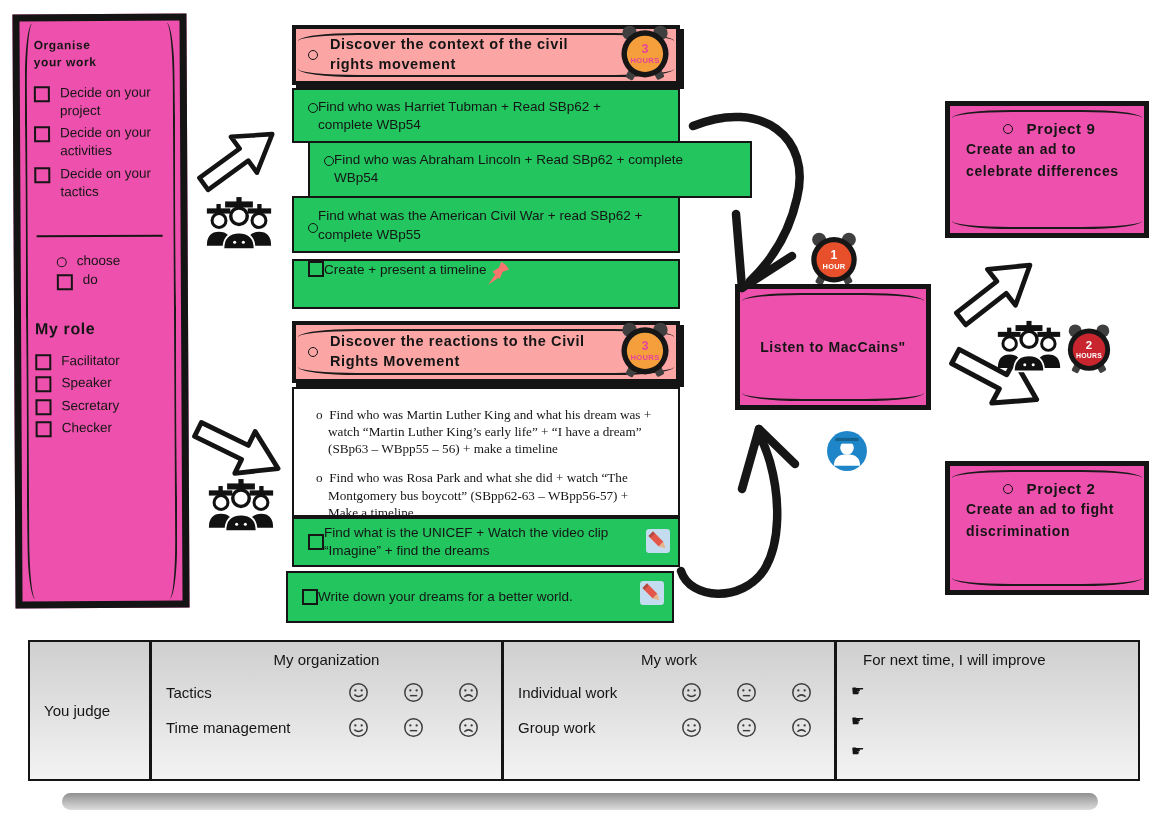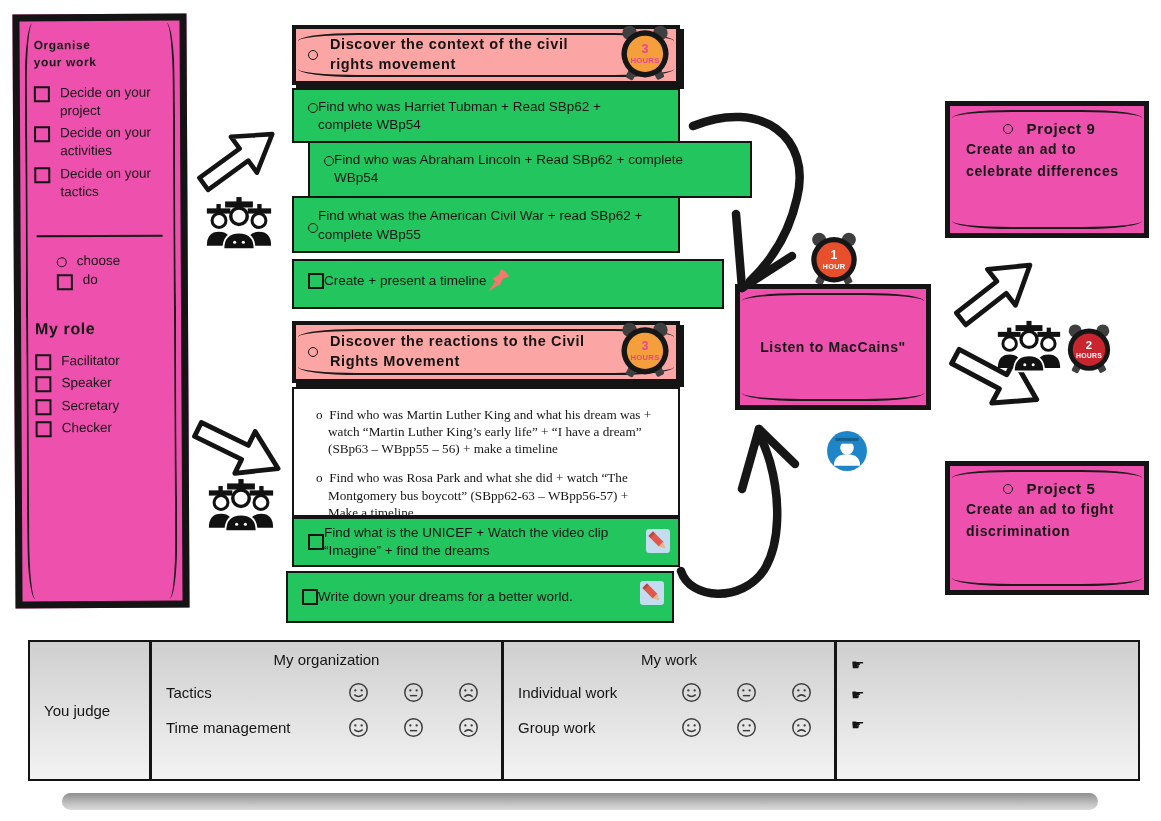--- a/index.html
+++ b/index.html
@@ -158,21 +158,21 @@
     <span>Find who was Harriet Tubman + Read SBp62 + complete WBp54</span>
   </div>
   <div class="abs task" style="left:292px;top:141px;width:444px;height:57px;margin-left:16px;">
     <span class="obul"></span>
     <span>Find who was Abraham Lincoln + Read SBp62 + complete WBp54</span>
   </div>
   <div class="abs task" style="left:292px;top:196px;width:388px;height:57px;align-items:center;">
     <span class="obul"></span>
     <span>Find what was the American Civil War + read SBp62 + complete WBp55</span>
   </div>
-  <div class="abs task" style="left:292px;top:259px;width:432px;height:50px;align-items:center;padding-top:0;">
+  <div class="abs task" style="left:292px;top:259px;width:388px;height:50px;align-items:flex-start;padding-top:0;">
     <span class="ckbox" style="margin-top:0;"></span>
     <span>Create + present a timeline</span>
     <svg width="26" height="26" viewBox="0 0 24 24">
       <g fill="#f8766d">
         <path d="M14 1 C17 2 20 5 21 8 L15.5 10 L12.5 16.5 L6 10 L12 6 Z"></path>
         <path d="M8.5 12.5 L2 22 L11.5 15.5 Z"></path>
       </g>
     </svg>
   </div>
 
@@ -249,21 +249,21 @@
     <div class="p-title comic">
       <span class="obul" style="margin-top:4px;"></span>
       <span>Project 9</span>
     </div>
     <div class="p-desc comic">Create an ad to celebrate differences</div>
   </div>
 
   <div id="project2" class="abs pink innerH project">
     <div class="p-title comic">
       <span class="obul" style="margin-top:4px;"></span>
-      <span>Project 5</span>
+      <span>Project 2</span>
     </div>
     <div class="p-desc comic">Create an ad to fight discrimination</div>
   </div>
 
   <svg class="abs clock clock--crimson" style="left:1063px;top:322px;" width="52" height="52" viewBox="0 0 64 64">
     <circle class="bell" cx="15" cy="11" r="8"></circle>
       <circle class="bell" cx="49" cy="11" r="8"></circle>
     <rect class="bell" x="12" y="52" width="9" height="10" rx="2" transform="rotate(28 16 57)"></rect>
     <rect class="bell" x="43" y="52" width="9" height="10" rx="2" transform="rotate(-28 47 57)"></rect>
     <circle class="ring" cx="32" cy="34" r="26"></circle>
@@ -452,20 +452,21 @@
               <circle cx="10" cy="10" r="8.3" fill="none" stroke="#3c3c3c" stroke-width="1.4"></circle>
               <circle cx="7" cy="8" r="1.1" fill="#3c3c3c"></circle>
               <circle cx="13" cy="8" r="1.1" fill="#3c3c3c"></circle>
               <path d="M6 14 Q10 10.5 14 14" fill="none" stroke="#3c3c3c" stroke-width="1.4"></path>
             </svg>
         </span>
       </div>
     </div>
 
     <div class="jcell">
+      <div class="improve-title">For next time, I will improve</div>
       <span class="hand">☛</span>
       <span class="hand">☛</span>
       <span class="hand">☛</span>
     </div>
   </div>
 
   <div id="shadowbar" class="abs"></div>
 
 </div>
 

